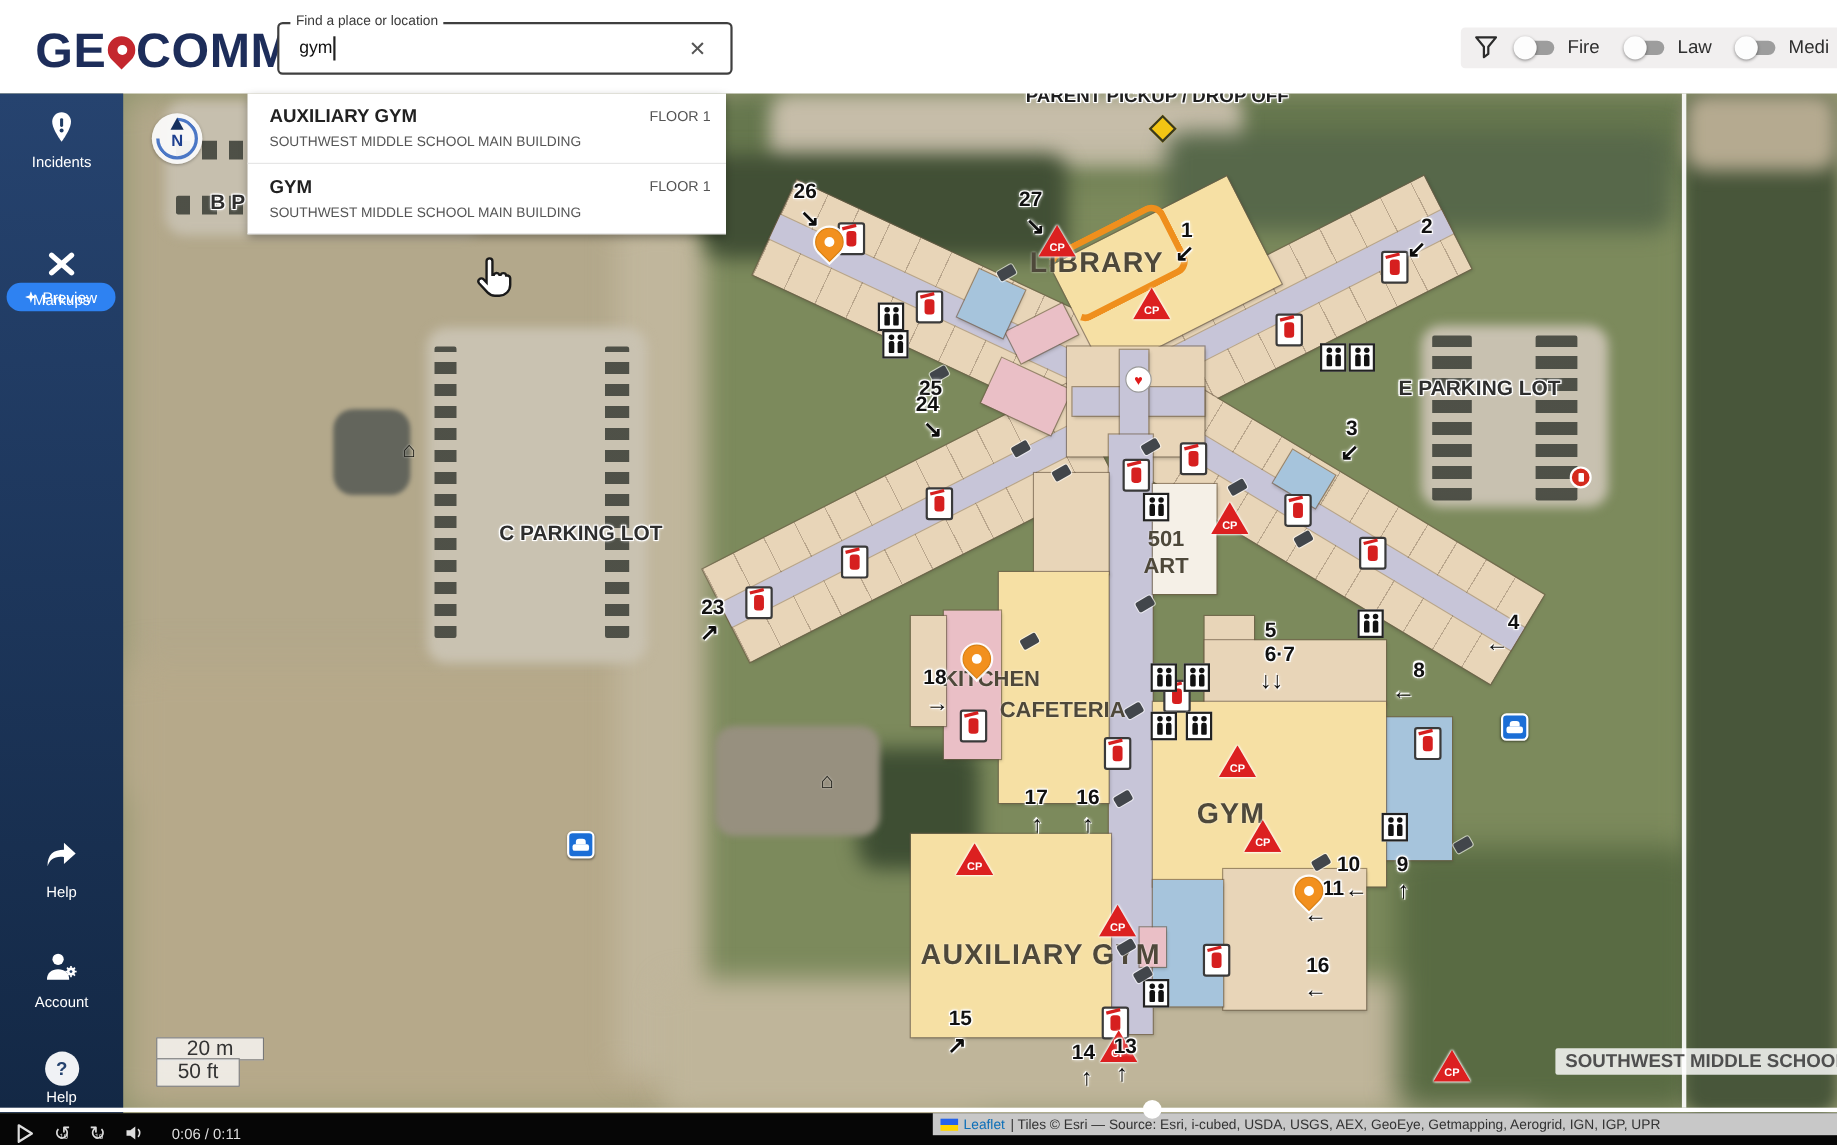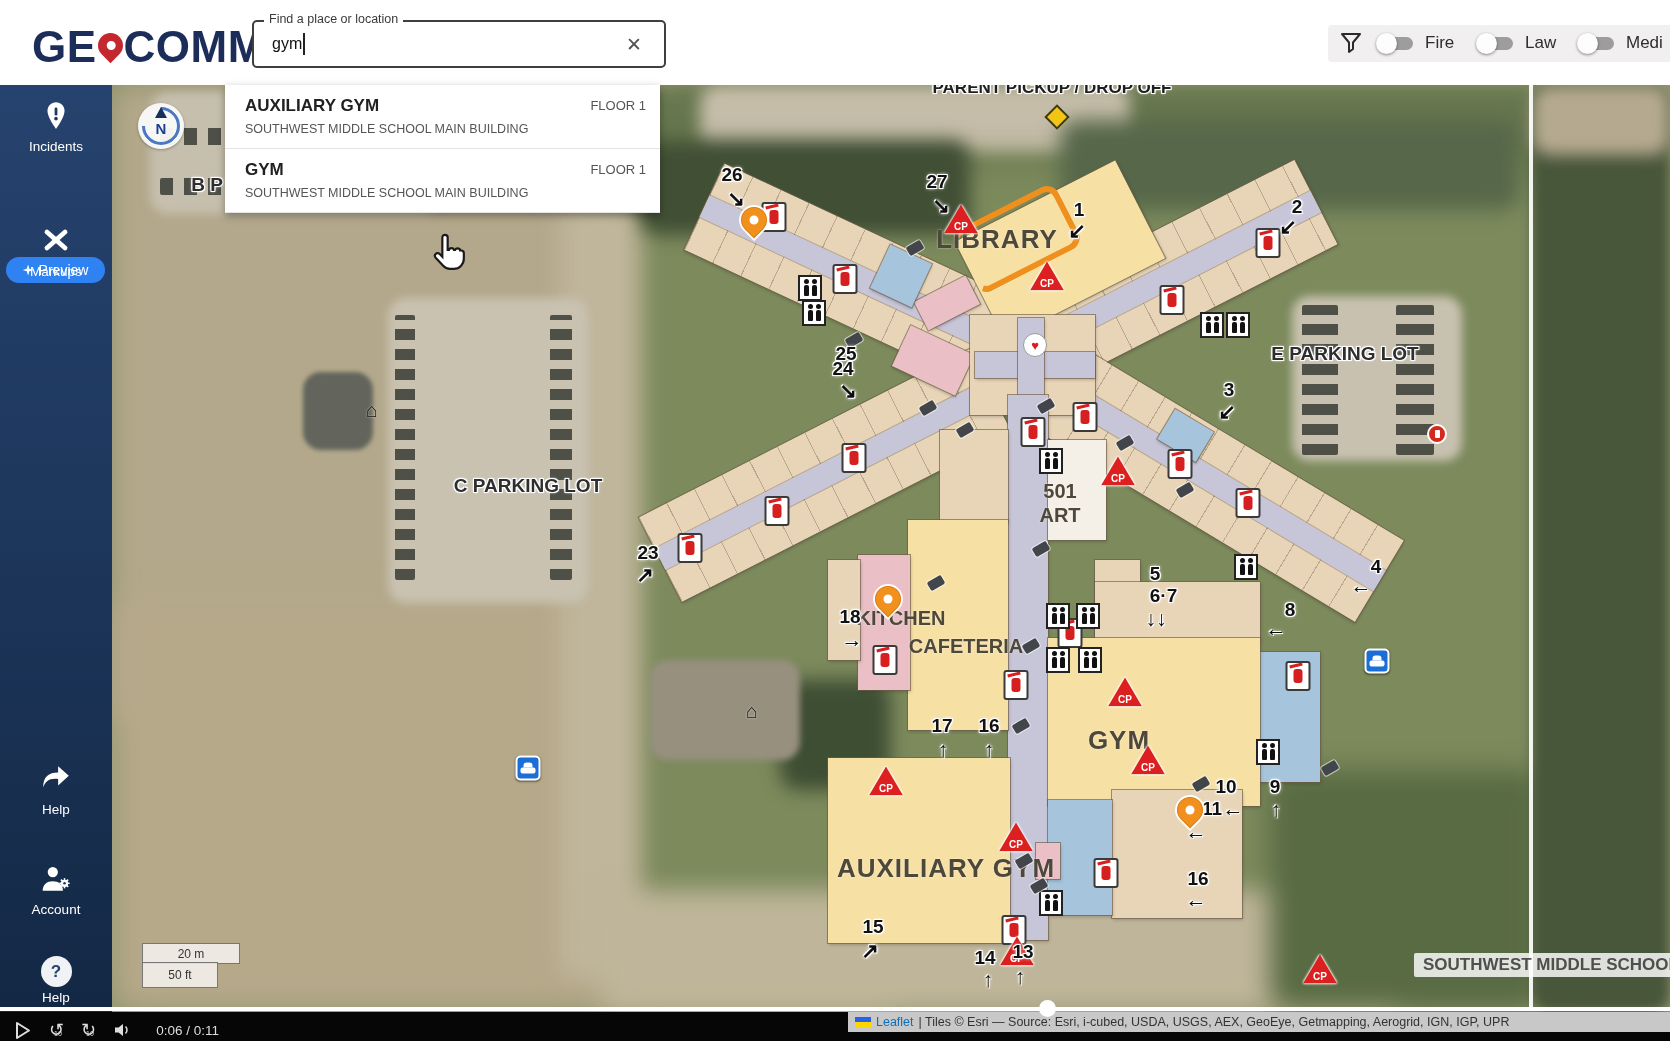--- a/index.html
+++ b/index.html
@@ -59,21 +59,21 @@
   .ic-sign{width:14px;height:14px;background:#f2c513;border:2px solid #38381f;transform:rotate(45deg);}
   .ic-house{font-size:20px;color:#15150f;font-weight:bold;text-shadow:0 0 2px rgba(255,255,255,.8);}
 
   
   #compass{position:absolute;left:138px;top:103px;width:46px;height:46px;border-radius:50%;background:rgba(250,250,250,.95);z-index:9;box-shadow:0 1px 3px rgba(0,0,0,.3);}
   #compass .ring{position:absolute;inset:4px;border:3px solid #4b77c5;border-radius:50%;border-top-color:transparent;transform:rotate(-45deg);}
   #compass .n{position:absolute;left:50%;top:55%;transform:translate(-50%,-50%);font-weight:bold;font-size:15px;color:#1d3f8f;}
   #compass .arr{position:absolute;left:50%;top:4px;transform:translateX(-50%);width:0;height:0;border-left:6px solid transparent;border-right:6px solid transparent;border-bottom:11px solid #16305e;}
 
   
-  .scale-box{position:absolute;background:rgba(255,255,255,.75);border:1px solid #777;color:#333;font-size:12px;display:flex;align-items:center;justify-content:center;z-index:9;}
+  .scale-box{position:absolute;background:rgba(255,255,255,.75);border:1px solid #777;color:#333;font-size:19px;display:flex;align-items:center;justify-content:center;z-index:9;}
   #school-badge{position:absolute;left:1414px;top:953px;background:rgba(255,255,255,.82);border-radius:2px;color:#4f4f4f;font-weight:bold;font-size:17px;padding:2px 9px;z-index:9;white-space:nowrap;}
   #vline{position:absolute;left:1529px;top:85px;width:4px;height:922px;background:rgba(255,255,255,.92);z-index:8;}
 
   
   #header{position:absolute;left:0;top:0;width:1670px;height:85px;background:#fff;z-index:15;}
   #logo{position:absolute;left:32px;top:22px;font-weight:bold;font-size:44px;color:#1d2d5a;letter-spacing:.5px;display:flex;align-items:center;}
   .logo-pin{display:inline-block;width:25px;height:25px;margin:0 1px 4px;background:#c4272e;border-radius:50% 50% 50% 0;transform:rotate(-45deg);position:relative;}
   .logo-pin::after{content:"";position:absolute;left:50%;top:50%;transform:translate(-50%,-50%);width:9px;height:9px;border-radius:50%;background:#fff;}
   #search-wrap{position:absolute;left:252px;top:20px;width:414px;height:48px;}
   #search-input{position:absolute;inset:0;border:2px solid #3f3f3f;border-radius:5px;padding:0 40px 0 18px;font-size:16px;color:#111;font-family:"Liberation Sans",sans-serif;background:#fff;box-sizing:border-box;}

